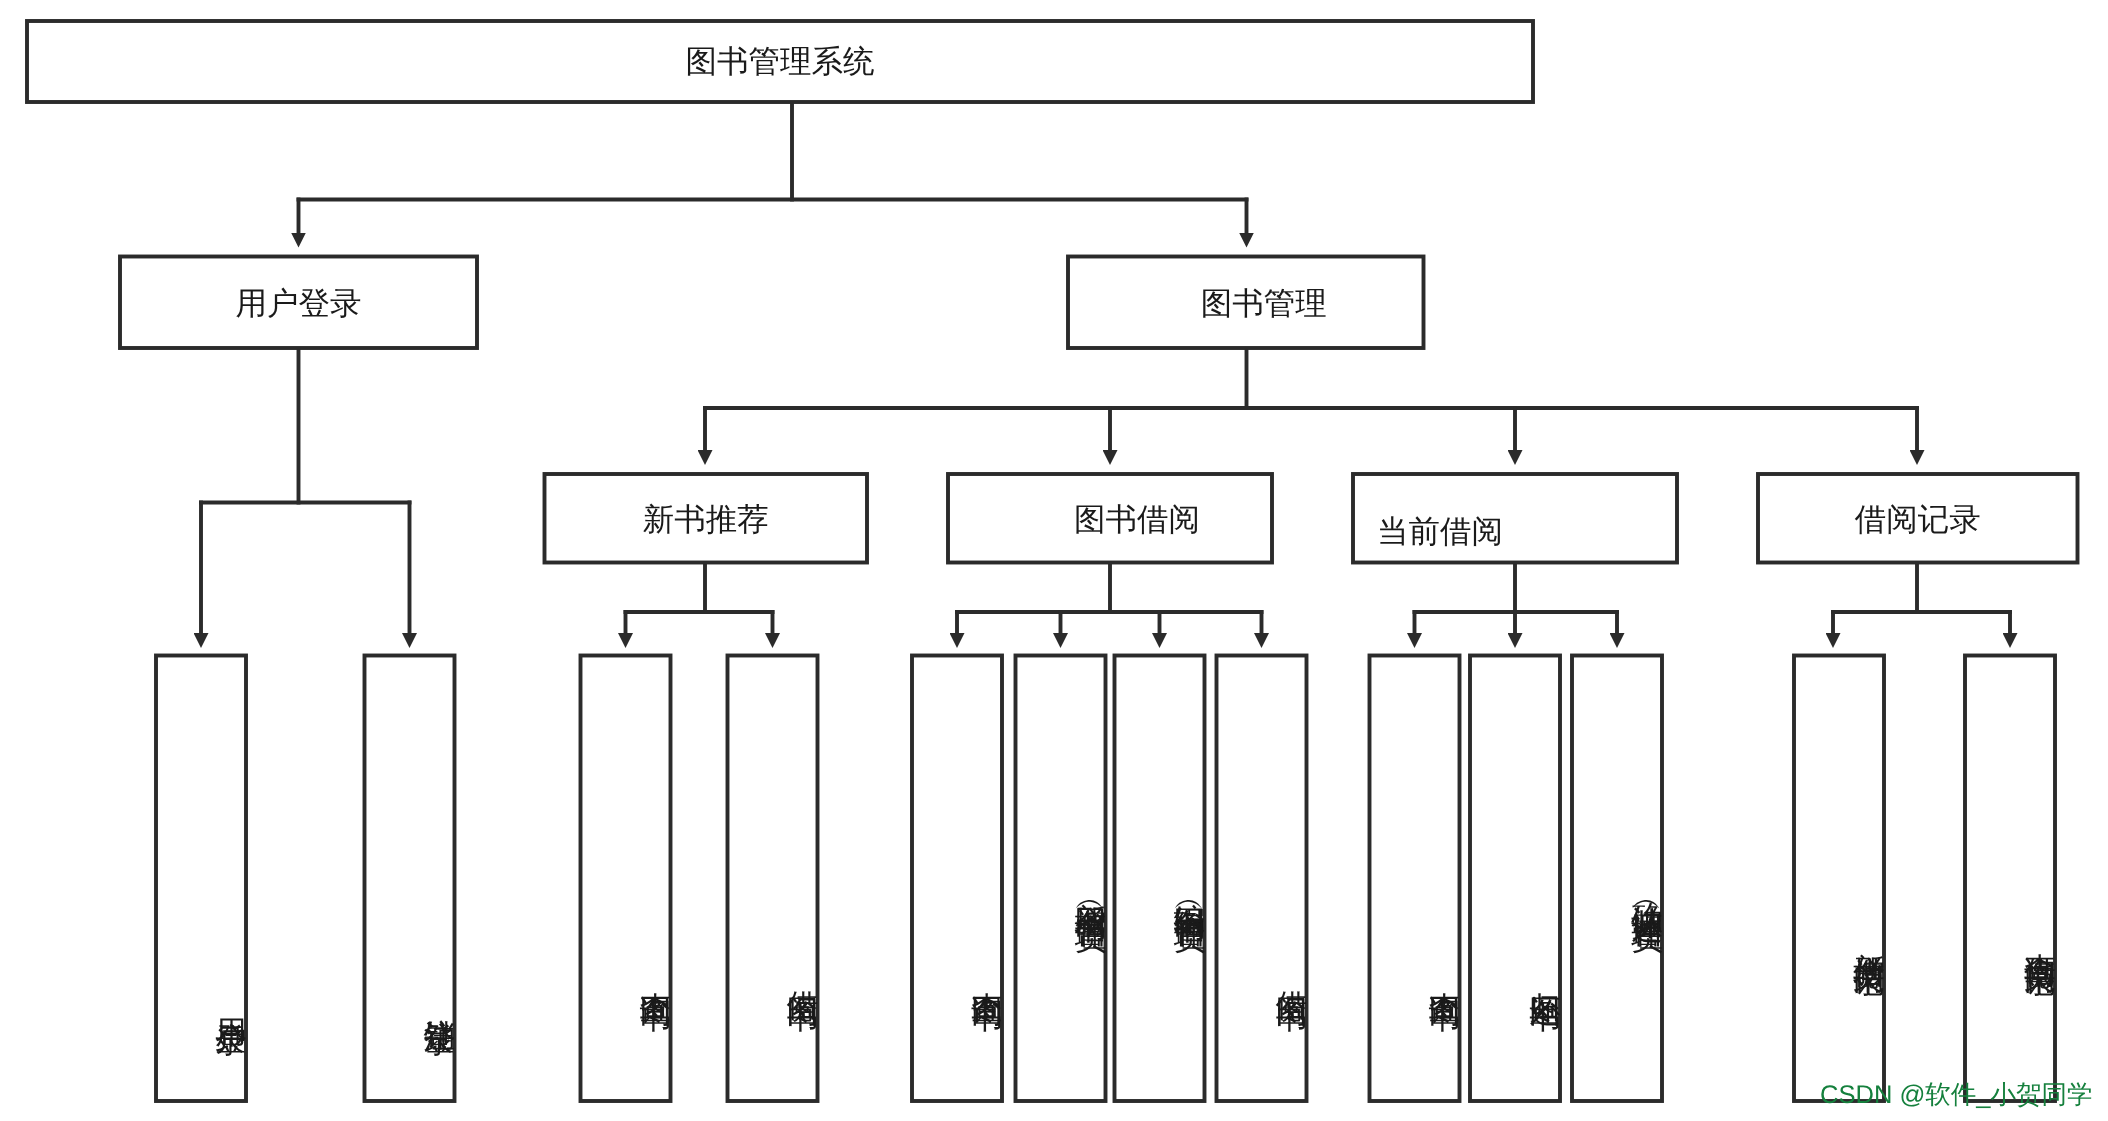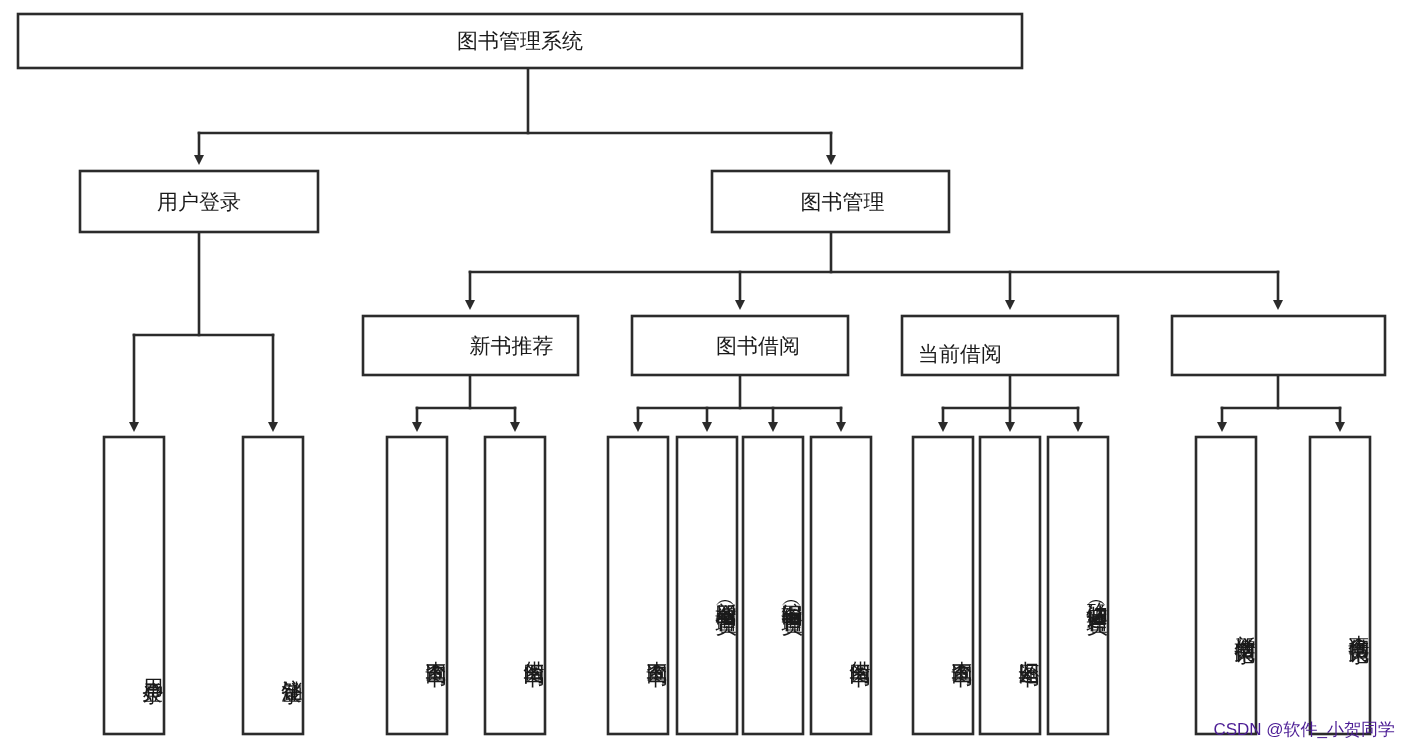--- a/index.html
+++ b/index.html
@@ -63,21 +63,21 @@
     color: #1a1a1a;
     white-space: nowrap;
     pointer-events: none;
     text-align: center;
   }
   #watermark {
     position: absolute;
     right: 10px;
     bottom: 6px;
     font-size: 17px;
-    color: #4c1d95;
+    color: #15803d;
     font-family: "Liberation Sans", "DejaVu Sans", sans-serif;
     white-space: nowrap;
   }
 </style>
 </head>
 <body>
 
 <div id="diagram-root">
 
   <svg id="tree-svg" viewBox="0 0 1405 747">
@@ -168,23 +168,24 @@
 
     <rect class="node-box" x="1196" y="437" width="60" height="297"></rect>
     <rect class="node-box" x="1310" y="437" width="60" height="297"></rect>
   </svg>
 
   <div class="horiz-text-wrap" style="left:18px; top:14px; width:1004px; height:54px;">图书管理系统</div>
 
   <div class="horiz-text-wrap" style="left:80px; top:171px; width:238px; height:61px;">用户登录</div>
   <div class="horiz-text-wrap" style="left:712px; top:171px; width:237px; height:61px;padding-left:12px;">图书管理</div>
 
-  <div class="horiz-text-wrap" style="left:363px; top:316px; width:215px; height:59px;margin-left:41px;">新书推荐</div>
+  <div class="horiz-text-wrap" style="left:363px; top:316px; width:215px; height:59px;">新书推荐</div>
   <div class="horiz-text-wrap" style="left:632px; top:316px; width:252px; height:59px;">图书借阅</div>
   <div class="horiz-text-wrap" style="left:852px; top:316px; width:216px; height:76px;">当前借阅</div>
+  <div class="horiz-text-wrap" style="left:1172px; top:316px; width:213px; height:59px;">借阅记录</div>
 
   <div class="vert-text-wrap" style="left:104px; top:437px; width:60px; height:297px; padding-top:80px;">用户登录</div>
   <div class="vert-text-wrap" style="left:243px; top:437px; width:60px; height:297px; padding-top:80px;">注销登录</div>
 
   <div class="vert-text-wrap" style="left:387px; top:437px; width:60px; height:297px; padding-top:62px;">查询图书</div>
   <div class="vert-text-wrap" style="left:485px; top:437px; width:60px; height:297px; padding-top:62px;">借阅图书</div>
 
   <div class="vert-text-wrap" style="left:608px; top:437px; width:60px; height:297px; padding-top:62px;">查询图书</div>
   <div class="vert-text-wrap" style="left:677px; top:437px; width:60px; height:297px; padding-top:8px;">新增图书（管理员）</div>
   <div class="vert-text-wrap" style="left:743px; top:437px; width:60px; height:297px; padding-top:8px;">编辑图书（管理员）</div>

